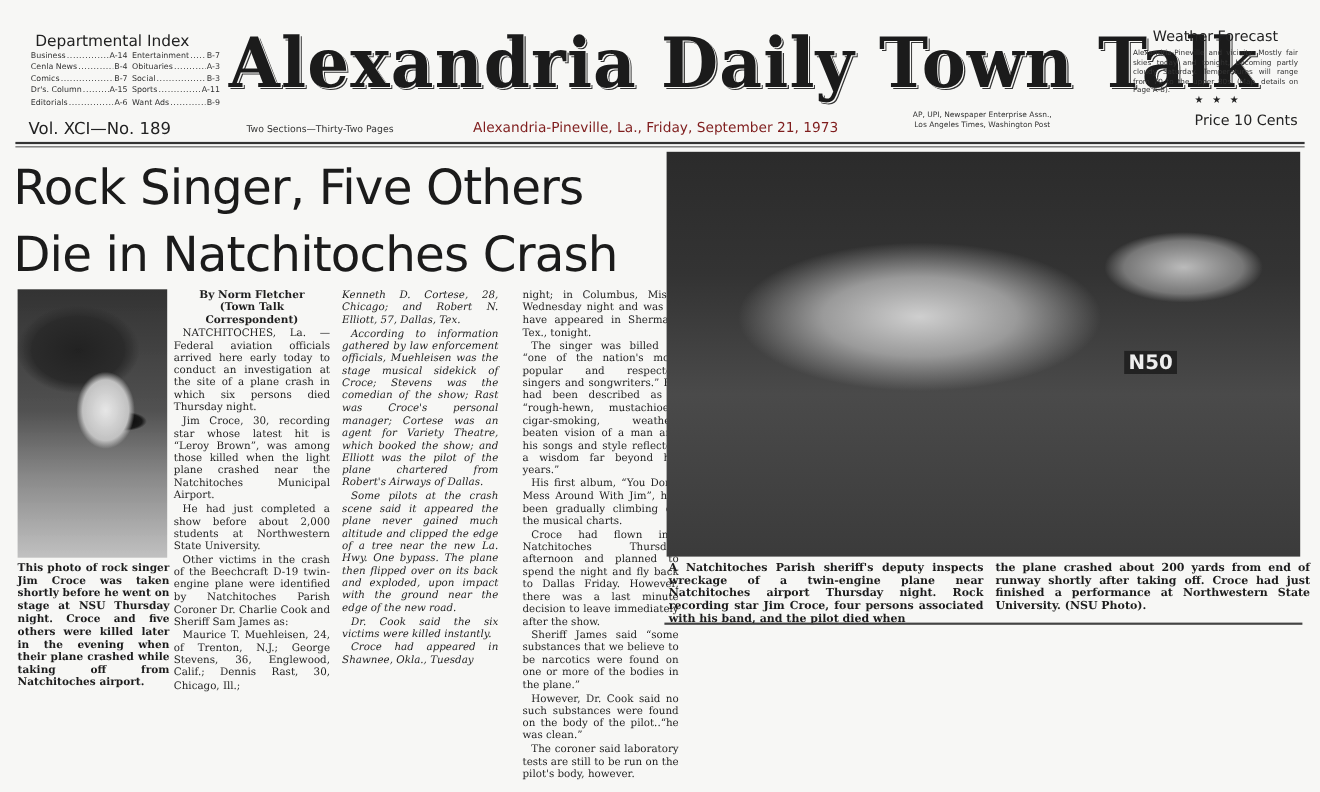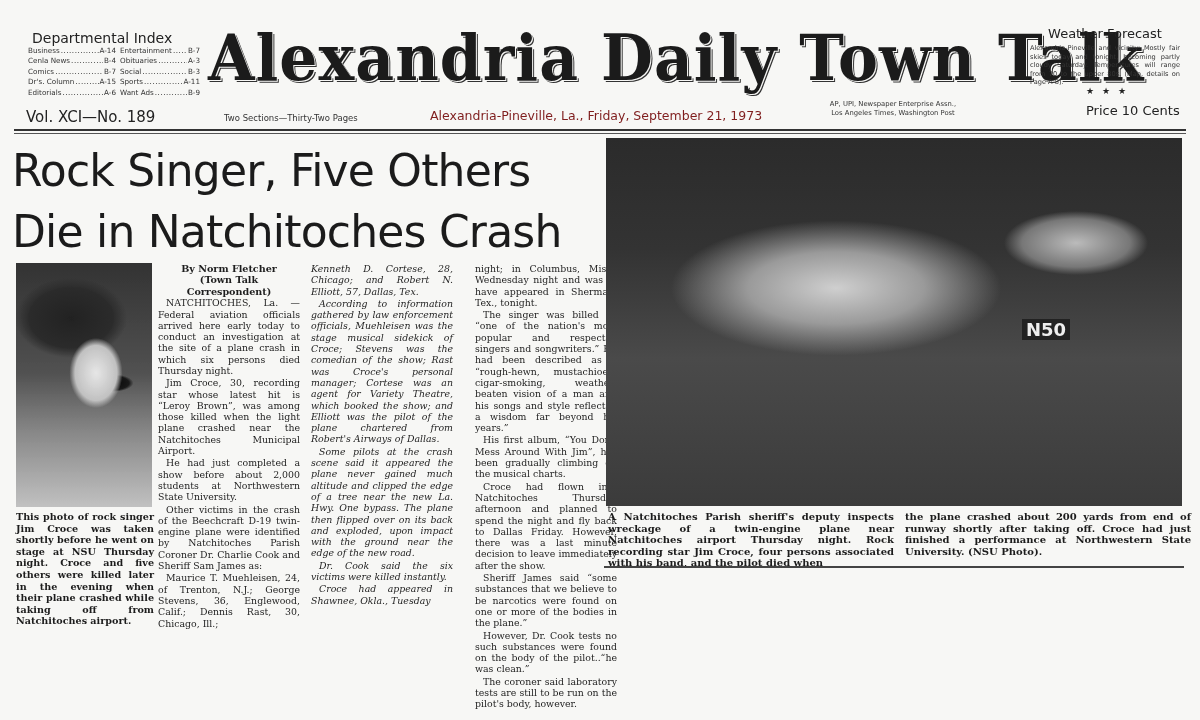--- a/index.html
+++ b/index.html
@@ -153,21 +153,21 @@
   <p>Dr. Cook said the six victims were killed instantly.</p>
   <p>Croce had appeared in Shawnee, Okla., Tuesday</p>
 </div>
 
 <div class="abs col" style="left:457px;margin-left:18px;">
   <p style="text-indent:0">night; in Columbus, Miss., Wednesday night and was to have appeared in Sherman, Tex., tonight.</p>
   <p>The singer was billed as “one of the nation's most popular and respected singers and songwriters.” He had been described as a “rough-hewn, mustachioed, cigar-smoking, weather-beaten vision of a man and his songs and style reflected a wisdom far beyond his years.”</p>
   <p>His first album, “You Don't Mess Around With Jim”, has been gradually climbing on the musical charts.</p>
   <p>Croce had flown into Natchitoches Thursday afternoon and planned to spend the night and fly back to Dallas Friday. However, there was a last minute decision to leave immediately after the show.</p>
   <p>Sheriff James said “some substances that we believe to be narcotics were found on one or more of the bodies in the plane.”</p>
-  <p>However, Dr. Cook tests no such substances were found on the body of the pilot..“he was clean.”</p>
+  <p>However, Dr. Cook said no such substances were found on the body of the pilot..“he was clean.”</p>
   <p>The coroner said laboratory tests are still to be run on the pilot's body, however.</p>
 </div>
 
 <div class="abs crash-photo"></div>
 <div class="abs n50">N50</div>
 <div class="abs cap-crash" style="left:608px;">A Natchitoches Parish sheriff's deputy inspects wreckage of a twin-engine plane near Natchitoches airport Thursday night. Rock recording star Jim Croce, four persons associated with his band, and the pilot died when</div>
 <div class="abs cap-crash" style="left:905px;">the plane crashed about 200 yards from end of runway shortly after taking off. Croce had just finished a performance at Northwestern State University. (NSU Photo).</div>
 <div class="abs rule-thin" style="left:604px; top:566px; width:580px; border-top:2px solid #444;"></div>
 
 </body></html>

